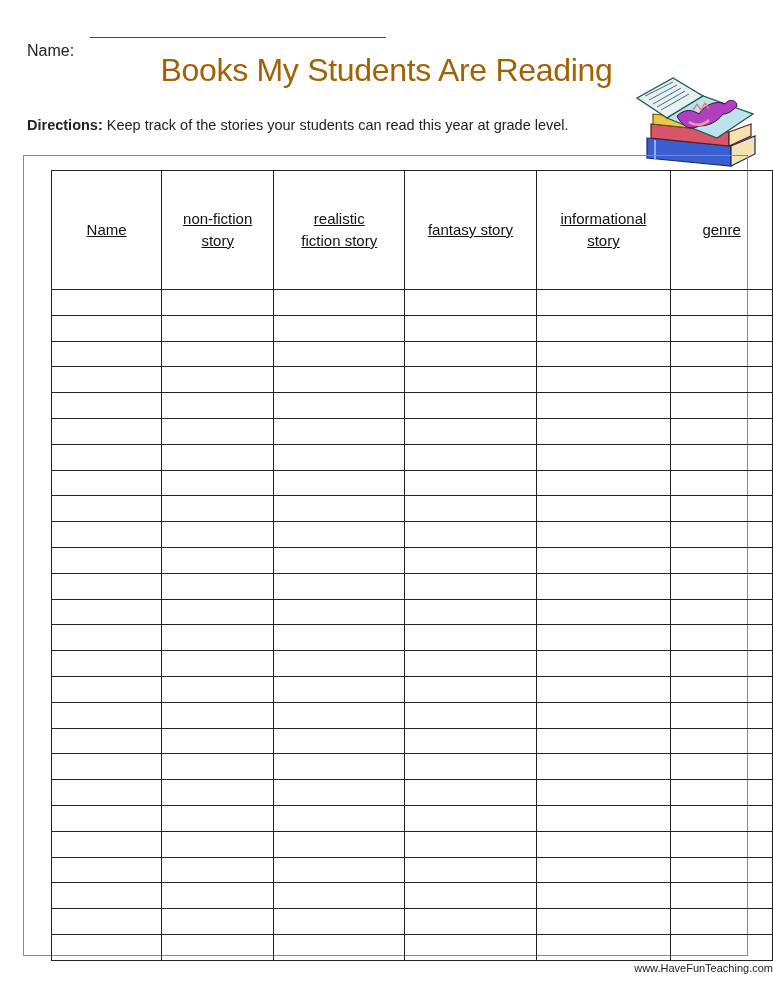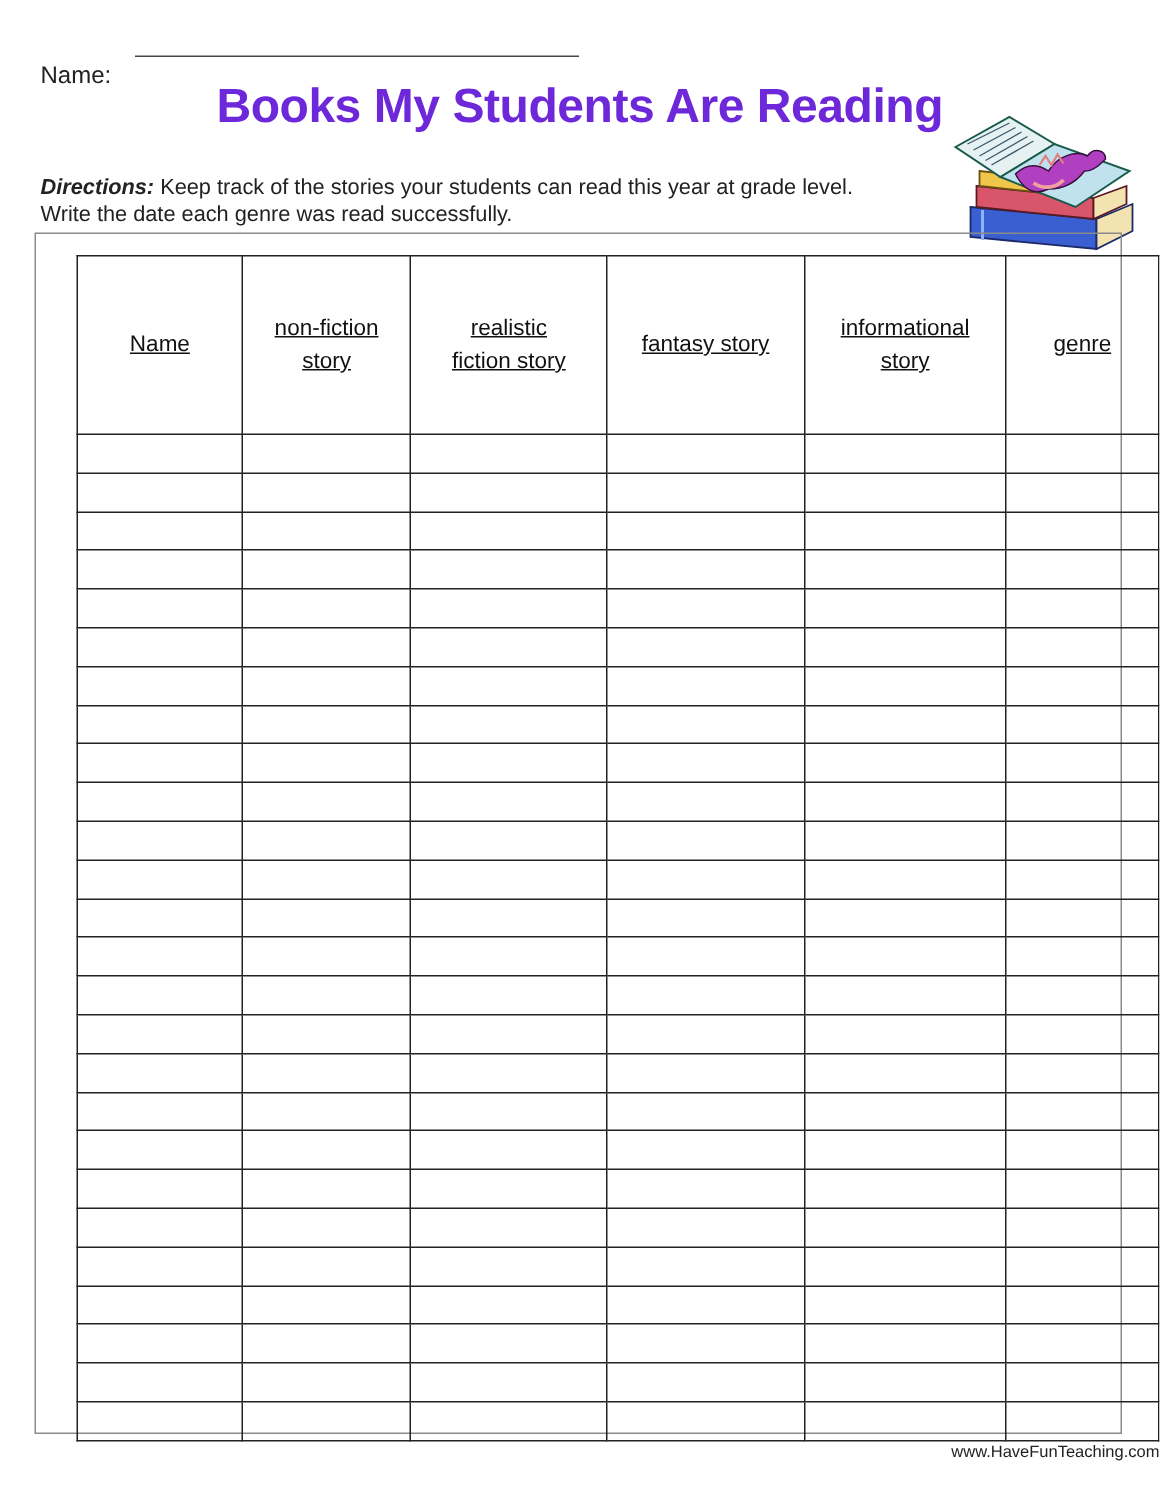--- a/index.html
+++ b/index.html
@@ -1,43 +1,42 @@
 <!DOCTYPE html>
 <html><head>
 <meta charset="utf-8">
 <style>
   html, body { margin:0; padding:0; background:#ffffff; }
   body { width:773px; height:1000px; position:relative; overflow:hidden;
          font-family:"Liberation Sans", "DejaVu Sans", sans-serif; color:#111; }
   .name-row { position:absolute; left:27px; top:22px; font-size:16px; color:#222;margin-top:20px; }
   .name-line { position:absolute; left:90px; top:37px; width:296px; border-bottom:1px solid #444; }
   .title { position:absolute; left:0; width:773px; top:52px; text-align:center;
-           font-size:32px; font-weight:bold; letter-spacing:-0.3px; color:#6d28d9; }
+           font-size:32px; font-weight:normal; letter-spacing:-0.3px; color:#a16207; }
   .directions { position:absolute; left:27px; top:116px; font-size:14.5px; line-height:18px; color:#222; width:600px; }
-  .directions b { font-weight:bold;font-style:italic; }
+  .directions b { font-weight:bold; }
   .frame { position:absolute; left:23px; top:155px; width:725px; height:801px;
            border:1.5px solid #8a8a8a; box-sizing:border-box; }
   table.grid { position:absolute; left:51px; top:170px; border-collapse:collapse;text-decoration:underline; }
   table.grid th, table.grid td { border:1.5px solid #222; padding:0; }
   table.grid th { height:86px; font-weight:normal; font-size:15px; line-height:22px; text-align:center; color:#111; }
   table.grid td { height:24.8px; }
   .footer { position:absolute; left:0; width:773px; top:962px; text-align:right; font-size:11px; color:#222; }
   .books-art { position:absolute; left:633px; top:74px; width:126px; height:96px; }
 </style>
 </head>
 <body>
 
 <div class="name-row">Name:</div>
 <div class="name-line"></div>
 
 <div class="title">Books My Students Are Reading</div>
 
 <div class="directions">
   <b>Directions:</b><span> Keep track of the stories your students can read this year at grade level.</span><br>
-  <span>Write the date each genre was read successfully.</span>
 </div>
 
 <svg class="books-art" viewBox="0 0 126 96">
 
   <path d="M14 64 L98 72 L98 92 L14 84 Z" fill="#3a5fd0" stroke="#1a2a6a" stroke-width="1.2"></path>
   <path d="M98 72 L122 62 L122 80 L98 92 Z" fill="#f2e3b0" stroke="#1a2a6a" stroke-width="1.2"></path>
   <path d="M22 66 L22 86" stroke="#8fb0ff" stroke-width="2"></path>
 
   <path d="M18 50 L96 58 L96 72 L18 64 Z" fill="#d9566a" stroke="#5a1a22" stroke-width="1.2"></path>
   <path d="M96 58 L118 50 L118 62 L96 72 Z" fill="#f2e3b0" stroke="#5a1a22" stroke-width="1.2"></path>

